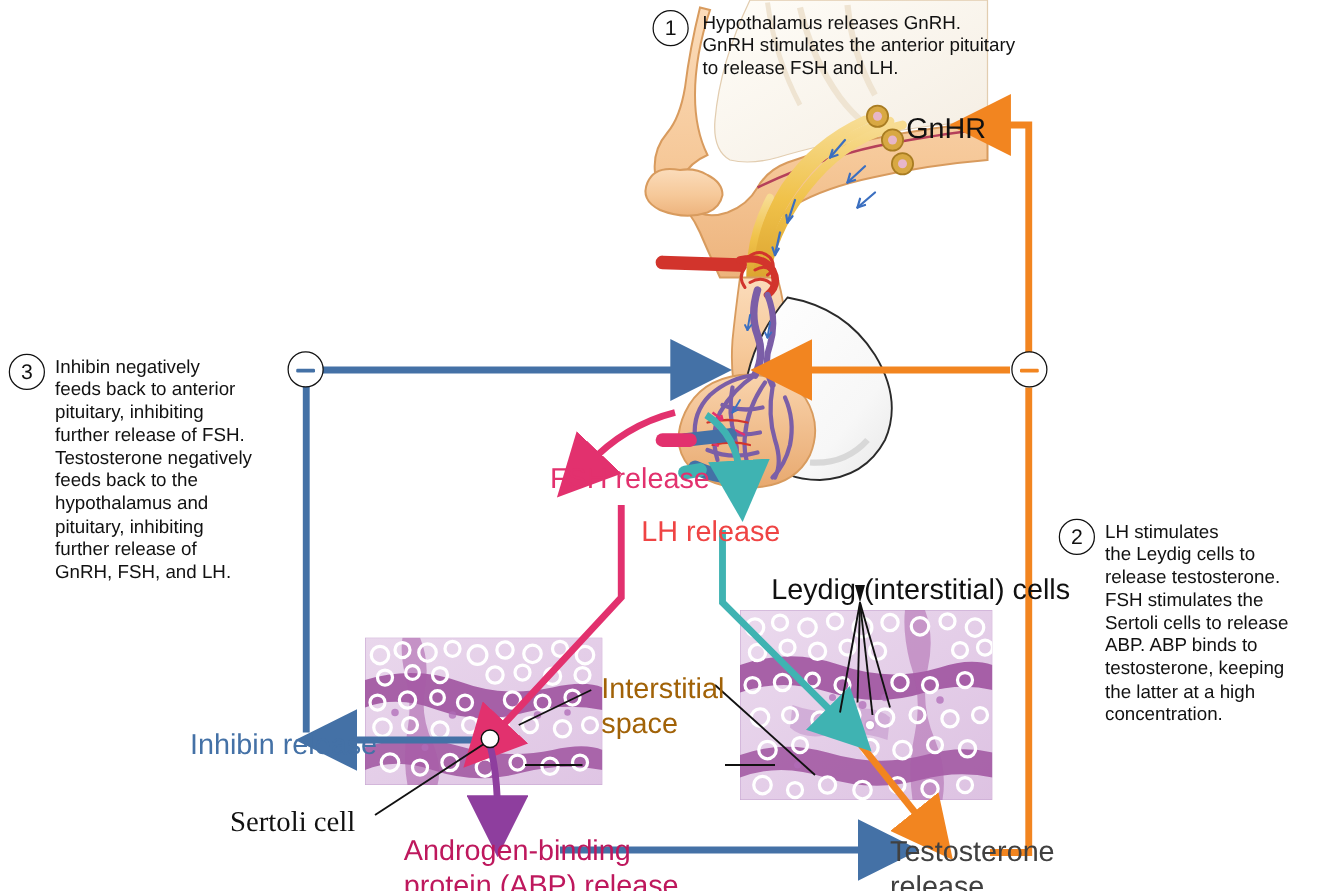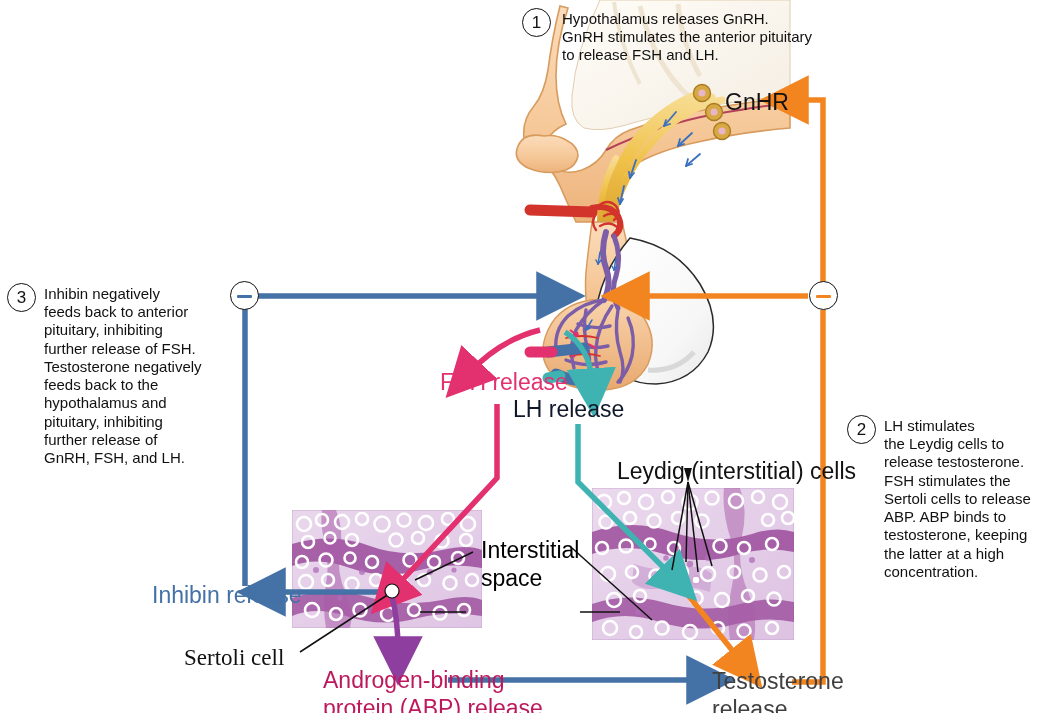--- a/index.html
+++ b/index.html
@@ -408,31 +408,31 @@
     <i style="background:#4471A6;"></i>
   </div>
   <div class="minus-circle" style="left:809px;top:281px;">
     <i style="background:#F28520;"></i>
   </div>
 
   <div class="lbl" style="left:725px;top:89px;color:#111;">GnHR</div>
 
   <div class="lbl" style="left:440px;top:369px;color:#E2316E;">FSH release</div>
 
-  <div class="lbl" style="left:513px;top:396px;color:#0f172a;text-align:center;">LH release</div>
+  <div class="lbl" style="left:513px;top:412px;color:#ef4444;text-align:center;">LH release</div>
 
   <div class="lbl" style="left:152px;top:582px;color:#4471A6;">Inhibin release</div>
 
   <div class="lbl" style="left:712px;top:668px;color:#404040;">Testosterone
 release</div>
 
   <div class="lbl" style="left:286px;top:667px;color:#be185d;margin-left:37px;">Androgen-binding
 protein (ABP) release</div>
 
   <div class="lbl" style="left:184px;top:644px;color:#111;font-family:Liberation Serif, serif;">Sertoli cell</div>
 
-  <div class="lbl" style="left:481px;top:537px;color:#000000;">Interstitial
+  <div class="lbl" style="left:481px;top:537px;color:#a16207;">Interstitial
 space</div>
 
 
   <div class="lbl" style="left:617px;top:458px;color:#111;text-align:center;">Leydig (interstitial) cells</div>
 
 </div>
 
 </body></html>

